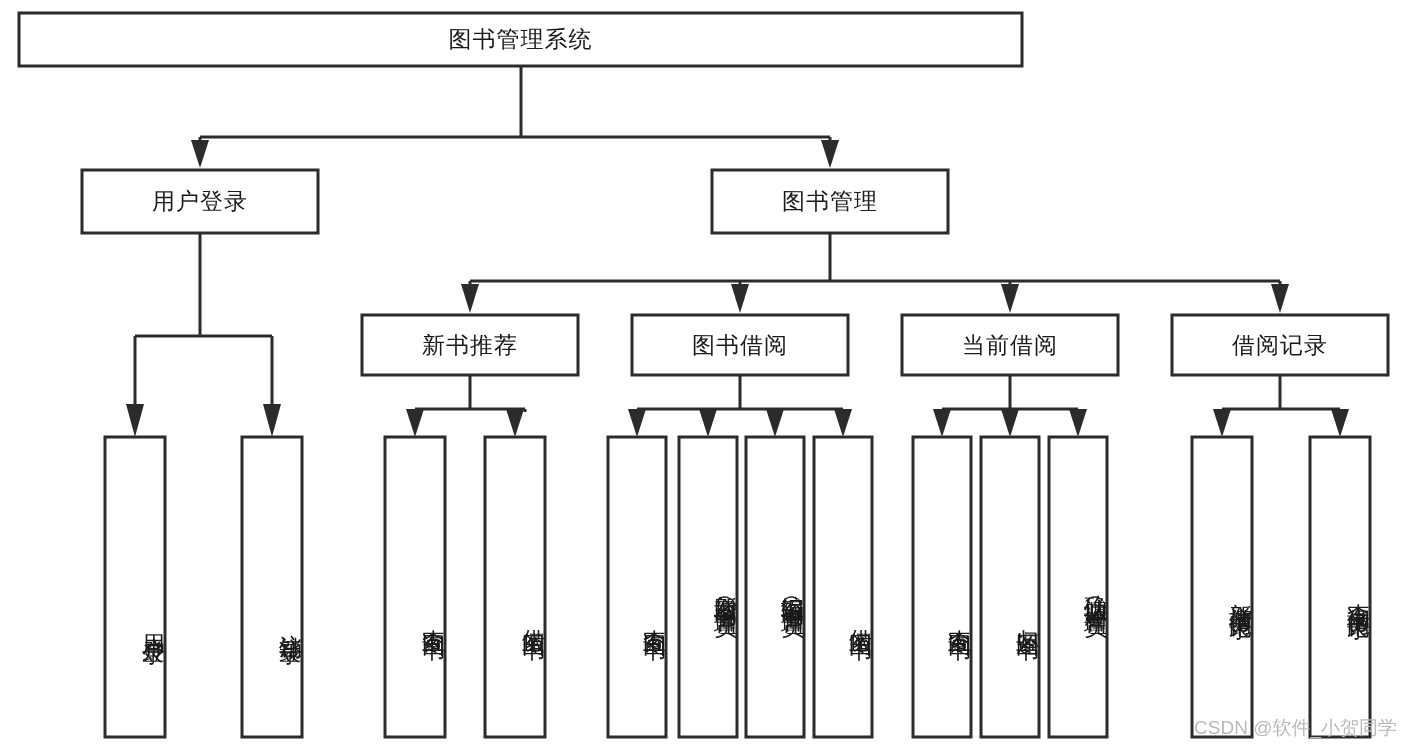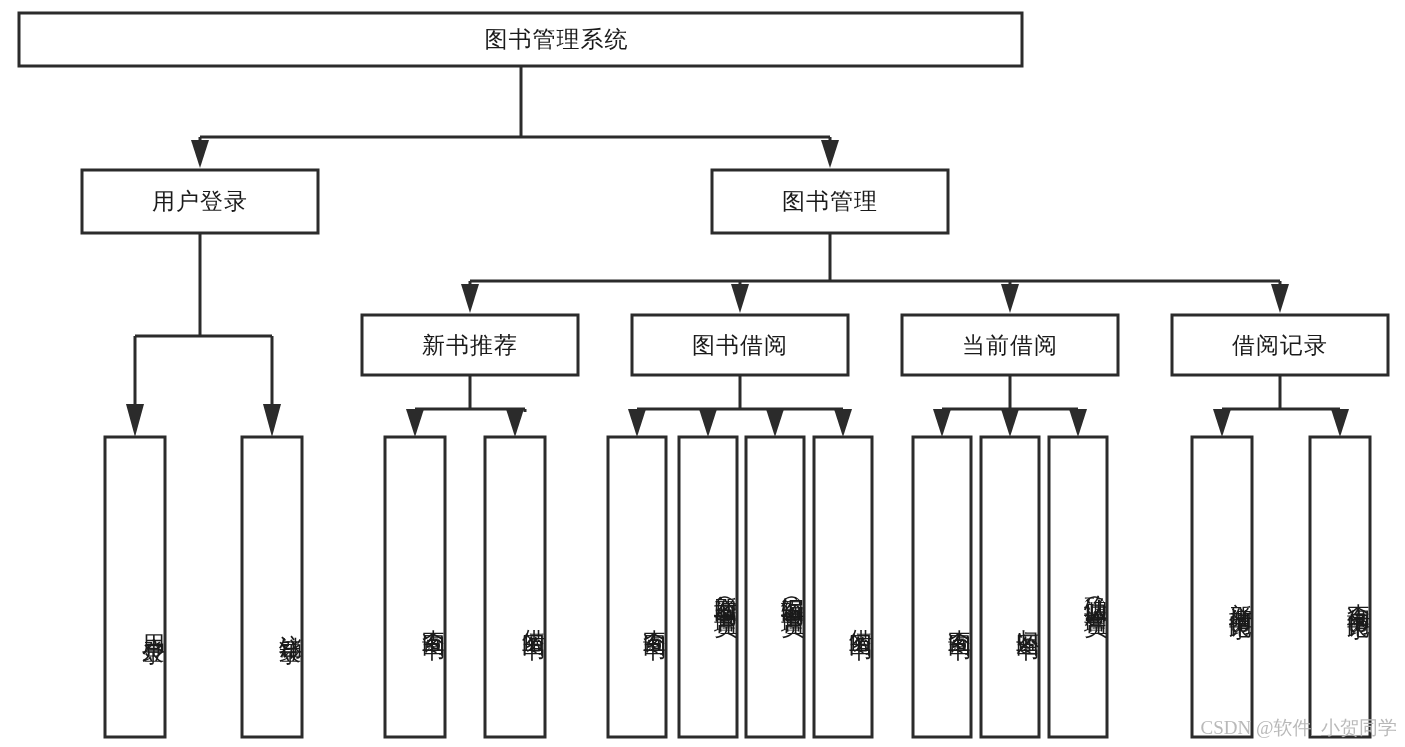--- a/index.html
+++ b/index.html
@@ -62,21 +62,21 @@
     font-size: 23px;
     color: #1a1a1a;
     letter-spacing: 1px;
     white-space: nowrap;
     pointer-events: none;
   }
   .watermark {
     position: absolute;
     right: 8px;
     bottom: 6px;
-    font-family: Liberation Serif, serif;
+    font-family: Liberation Sans, sans-serif;
     font-size: 19px;
     color: #b9b9b9;
     white-space: nowrap;
     pointer-events: none;
   }
 </style>
 </head>
 <body>
 
 <div id="diagram-root">
@@ -157,21 +157,21 @@
     <rect class="node-box" x="814" y="437" width="58" height="300"></rect>
 
     <rect class="node-box" x="913" y="437" width="58" height="300"></rect>
     <rect class="node-box" x="981" y="437" width="58" height="300"></rect>
     <rect class="node-box" x="1049" y="437" width="58" height="300"></rect>
 
     <rect class="node-box" x="1192" y="437" width="60" height="300"></rect>
     <rect class="node-box" x="1310" y="437" width="60" height="300"></rect>
   </svg>
 
-  <div class="hlabel-wrap" style="left:19px; top:13px; width:1003px; height:53px;margin-left:36px;">图书管理系统</div>
+  <div class="hlabel-wrap" style="left:19px; top:13px; width:1003px; height:53px;">图书管理系统</div>
 
   <div class="hlabel-wrap" style="left:82px; top:170px; width:236px; height:63px;">用户登录</div>
   <div class="hlabel-wrap" style="left:362px; top:315px; width:216px; height:60px;">新书推荐</div>
 
   <div class="hlabel-wrap" style="left:712px; top:170px; width:236px; height:63px;">图书管理</div>
   <div class="hlabel-wrap" style="left:632px; top:315px; width:216px; height:60px;border-radius:10px;">图书借阅</div>
   <div class="hlabel-wrap" style="left:902px; top:315px; width:216px; height:60px;font-family:Liberation Serif, serif;">当前借阅</div>
   <div class="hlabel-wrap" style="left:1172px; top:315px; width:216px; height:60px;">借阅记录</div>
 
   <div class="vlabel-wrap" style="left:105px; top:507px; width:60px; height:230px;">用户登录</div>

